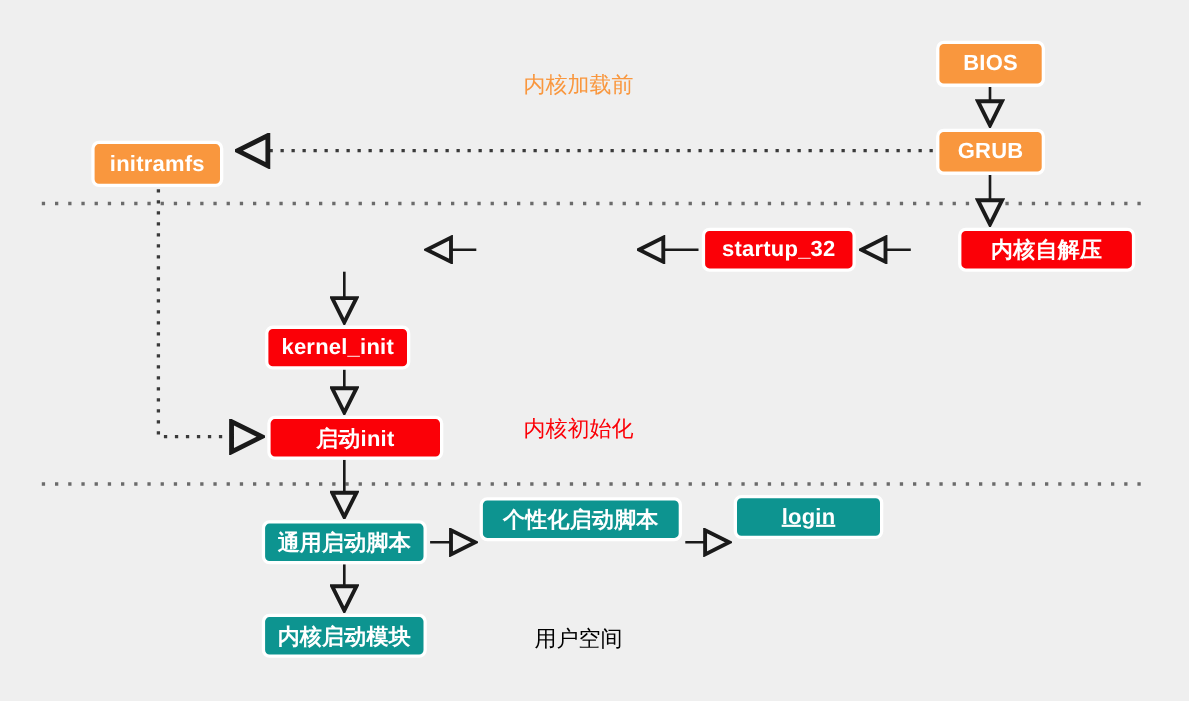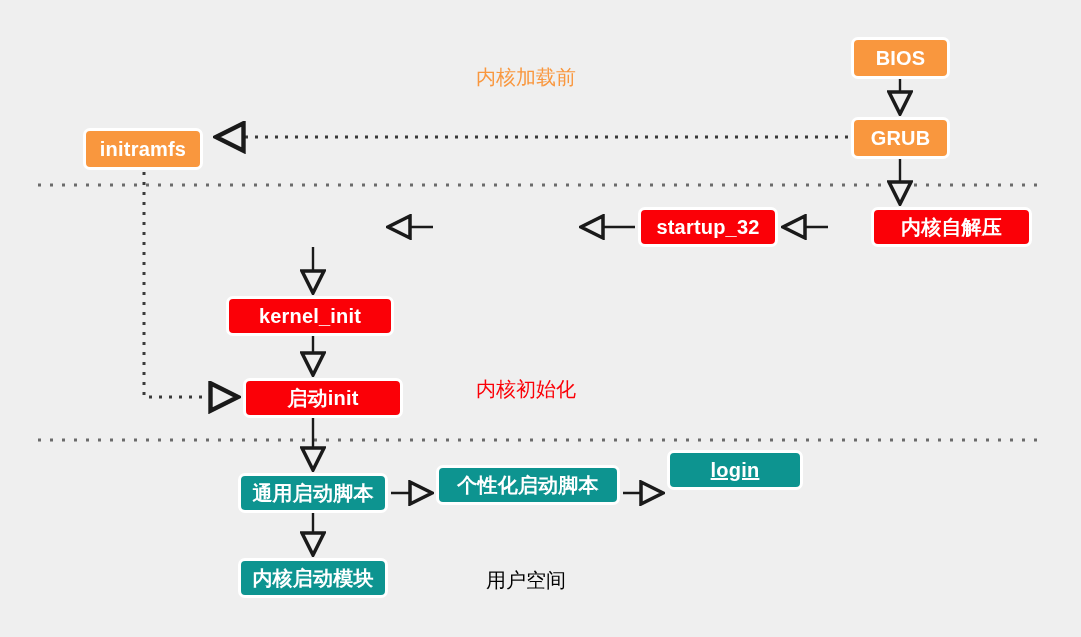--- a/index.html
+++ b/index.html
@@ -142,33 +142,33 @@
   <div class="node red" style="left:871px; top:207px; width:161px; height:40px;">
     <span>内核自解压</span>
   </div>
 
   <div class="node red" style="left:638px; top:207px; width:140px; height:40px;justify-content:center;">
     <span>startup_32</span>
   </div>
 
 
 
-  <div class="node red" style="left:226px; top:296px; width:168px; height:40px;">
+  <div class="node red" style="left:241px; top:296px; width:132px; height:40px;">
     <span>kernel_init</span>
   </div>
 
   <div class="node red" style="left:243px; top:378px; width:160px; height:40px;">
     <span>启动init</span>
   </div>
 
   <div class="node teal" style="left:238px; top:473px; width:150px; height:40px;">
     <span>通用启动脚本</span>
   </div>
 
-  <div class="node teal" style="left:436px; top:465px; width:184px; height:40px;">
+  <div class="node teal" style="left:436px; top:452px; width:184px; height:40px;">
     <span>个性化启动脚本</span>
   </div>
 
   <div class="node teal" style="left:667px; top:450px; width:136px; height:40px;text-decoration:underline;">
     <span>login</span>
   </div>
 
   <div class="node teal" style="left:238px; top:558px; width:150px; height:40px;">
     <span>内核启动模块</span>
   </div>

